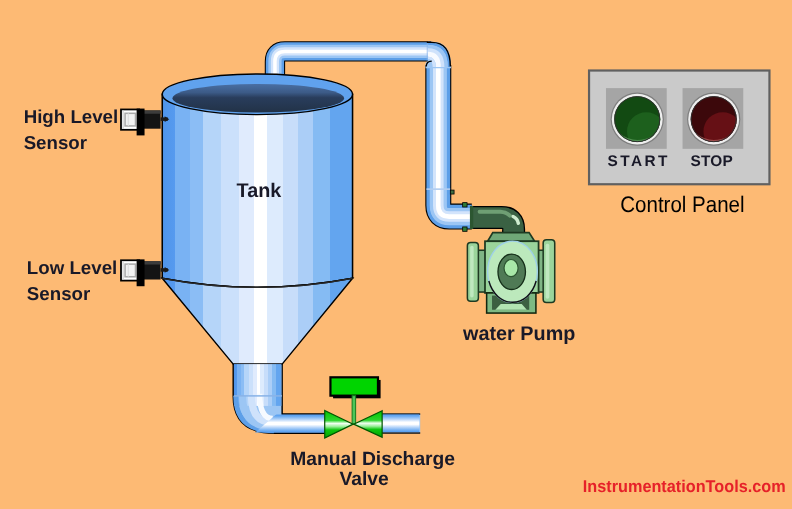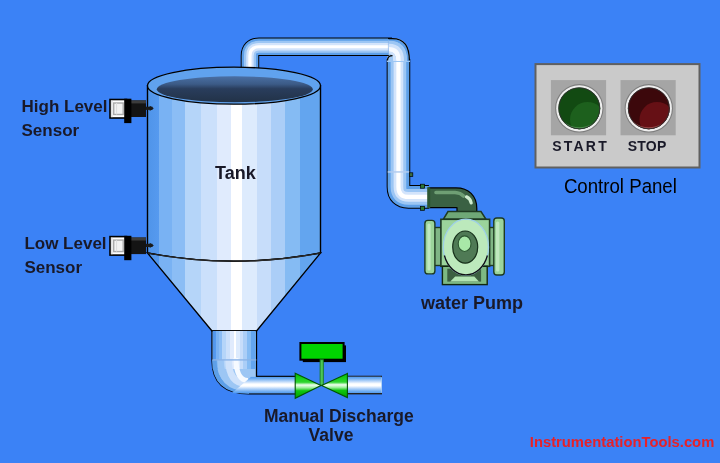--- a/index.html
+++ b/index.html
@@ -1,16 +1,16 @@
 <!DOCTYPE html>
 <html><head>
 <meta charset="utf-8">
 <style>
   html,body{margin:0;padding:0;background:#ffffff;}
-  #stage{position:relative;width:720px;height:463px;background:#3b82f6;overflow:hidden;
+  #stage{position:relative;width:720px;height:463px;background:#fdba74;overflow:hidden;
          font-family:"Liberation Sans", sans-serif;}
 </style>
 </head>
 <body>
 <div id="stage">
 <svg width="720" height="463" viewBox="0 0 720 463">
 <defs>
   <linearGradient id="tankband" x1="0" y1="0" x2="1" y2="0">
     <stop offset="0" stop-color="#4f94e9"></stop>
     <stop offset="0.065" stop-color="#569aef"></stop>

